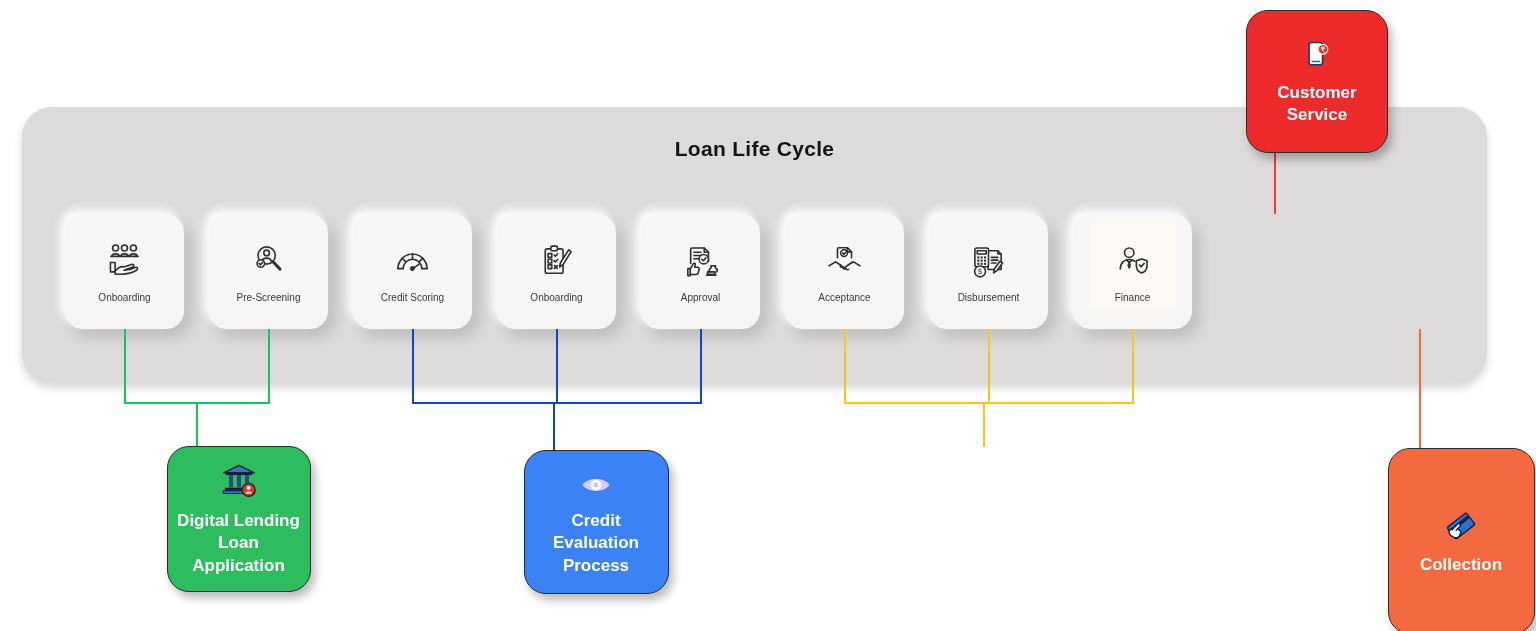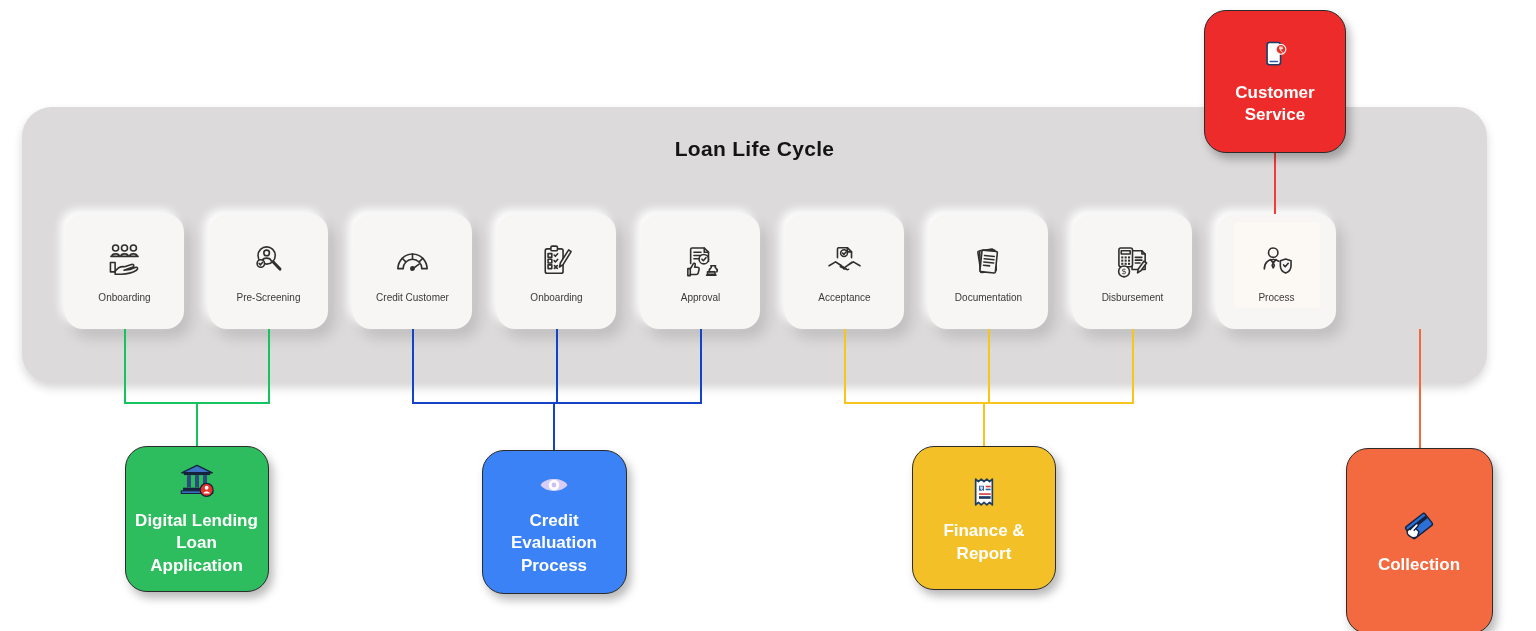--- a/index.html
+++ b/index.html
@@ -21,21 +21,21 @@
         background:rgba(255,250,244,.6);}
   .card > svg,.card > .card-label{position:relative;z-index:1;}
 
   .connector{position:absolute;}
   .cv{width:2px;}
   .ch{height:2px;}
 
   .group-box{position:absolute;border:1.6px solid #2b2b2b;border-radius:22px;box-sizing:border-box;
         display:flex;flex-direction:column;align-items:center;justify-content:center;gap:7px;
         color:#ffffff;font-weight:bold;font-size:17px;line-height:1.32;text-align:center;
-        padding:6px 8px;box-shadow:4px 6px 10px rgba(0,0,0,.28);}
+        padding:6px 8px;box-shadow:4px 6px 10px rgba(0,0,0,.28);margin-left:42px;}
   .group-box svg{width:44px;height:42px;display:block;}
   .group-label{white-space:pre-line;}
 
   .ic{fill:none;stroke:#2f2f2f;stroke-width:1.7;stroke-linecap:round;stroke-linejoin:round;}
 </style>
 </head>
 <body>
 
 <div class="stage">
 
@@ -76,21 +76,21 @@
         <svg viewBox="0 0 48 48">
           <g class="ic">
             <path d="M8.5 30.5a15.5 15.5 0 0 1 31 0"></path>
             <path d="M14 30.5a10 10 0 0 1 20 0"></path>
             <path d="M8.5 30.5h5.5M34 30.5h5.5"></path>
             <path d="M13 19.5l3.9 3.9M24 15v5.5M35 19.5l-3.9 3.9"></path>
             <path d="M22.7 31.8L31 25.8"></path>
             <circle cx="24" cy="30.5" r="1.8" fill="#2f2f2f"></circle>
           </g>
         </svg>
-        <div class="card-label">Credit Customer</div>
+        <div class="card-label">Credit Scoring</div>
       </div>
 
       <div class="card">
         <svg viewBox="0 0 48 48">
           <g class="ic">
             <rect x="12" y="9.5" width="19" height="26" rx="2"></rect>
             <rect x="18" y="6.5" width="7" height="5" rx="1.5" fill="#f7f6f4"></rect>
             <rect x="15" y="14.5" width="4" height="4"></rect>
               <rect x="15" y="20.5" width="4" height="4"></rect>
               <rect x="15" y="26.5" width="4" height="4"></rect>
@@ -124,37 +124,20 @@
             <path d="M27 8.2v4.5h4.5"></path>
             <circle cx="23.5" cy="14" r="3.6"></circle>
             <path d="M22 14l1.3 1.4 2.3-2.6"></path>
             <path d="M7.5 27.5l7-4.2 6.5 4M40.5 27.5l-7-4.2-6.5 4M14.5 23.3l9.2 6.4 8.3-6.1"></path>
             <path d="M19.5 28.3c.9 1.2 2.4 1.4 3.4.6M22.6 30c.9 1 2.2 1.1 3.1.4M25.8 31c.7.8 1.8.8 2.5.2"></path>
           </g>
         </svg>
         <div class="card-label">Acceptance</div>
       </div>
 
-      <div class="card">
-        <svg viewBox="0 0 48 48">
-          <g class="ic">
-            <g transform="rotate(-9 24 24)">
-                <rect x="14.5" y="10.5" width="16.5" height="23" rx="1.2" fill="#f7f6f4"></rect>
-              </g>
-            <g transform="rotate(-2 24 24)">
-                <rect x="15" y="11" width="16.5" height="23" rx="1.2" fill="#f7f6f4"></rect>
-              </g>
-            <g transform="rotate(6 24 24)">
-              <rect x="15.8" y="11.5" width="16.5" height="23" rx="1.2" fill="#f7f6f4"></rect>
-              <path d="M19 17h10.5M19 20.5h10.5M19 24h10.5M19 27.5h6.5"></path>
-            </g>
-          </g>
-        </svg>
-        <div class="card-label">Documentation</div>
-      </div>
 
       <div class="card">
         <svg viewBox="0 0 48 48">
           <g class="ic">
             <path d="M23.5 11.5H34l3.5 3.5v16.5h-14z" fill="#f7f6f4"></path>
             <path d="M34 11.5V15h3.5M27 18.5h7M27 21.5h7M27 24.5h5"></path>
             <rect x="9.5" y="8.5" width="14.5" height="20" rx="2" fill="#f7f6f4"></rect>
             <rect x="12" y="11.5" width="9.5" height="3.5"></rect>
             <g fill="#2f2f2f" stroke="none">
               <rect x="12" y="17.5" width="2.2" height="2.2"></rect>
@@ -180,21 +163,21 @@
         <div class="watermark"></div>
         <svg viewBox="0 0 48 48">
           <g class="ic">
             <circle cx="20.5" cy="13.5" r="5"></circle>
             <path d="M11 31c0-7 4.3-10.2 9.5-10.2 2.3 0 4.4.6 6 1.9"></path>
             <path d="M17.5 20.8l3 3.6 3-3.6M20.5 24.4l1.2 2.8-1.2 2.6-1.2-2.6z"></path>
             <path d="M33.8 20.3l5.7 1.9v5.3c0 4.6-3.6 7-5.7 7.8-2.1-.8-5.7-3.2-5.7-7.8v-5.3z" fill="#f7f6f4"></path>
             <path d="M31.6 26.6l1.7 1.9 3.2-3.6"></path>
           </g>
         </svg>
-        <div class="card-label">Process</div>
+        <div class="card-label">Finance</div>
       </div>
 
     </div>
   </div>
 
   <div class="connector cv" style="left: 123.5px; top: 329px; height: 74px; background-color: rgb(20, 196, 95);"></div>
   <div class="connector cv" style="left: 267.5px; top: 329px; height: 74px; background-color: rgb(20, 196, 95);"></div>
   <div class="connector ch" style="left: 123.5px; top: 402px; width: 146px; background-color: rgb(20, 196, 95);"></div>
   <div class="connector cv" style="left: 195.5px; top: 402px; height: 45px; background-color: rgb(20, 196, 95);"></div>
 
@@ -241,32 +224,20 @@
 
   <div class="group-box" style="left: 481.5px; top: 450px; width: 145px; height: 144px; background-color: #3b82f6;">
     <svg viewBox="0 0 48 48" style="width:46px;height:36px">
       <path d="M6 24C13 13.5 35 13.5 42 24 35 34.5 13 34.5 6 24Z" fill="#d7cef8"></path>
       <circle cx="24" cy="24" r="7" fill="#ffffff"></circle>
       <circle cx="24" cy="24" r="3.2" fill="#cbc0f5"></circle>
     </svg>
     <div class="group-label">Credit Evaluation Process</div>
   </div>
 
-  <div class="group-box" style="left: 912px; top: 446px; width: 144px; height: 144px; background-color: rgb(243, 193, 39);">
-    <svg viewBox="0 0 48 48" style="width:40px;height:42px">
-      <path d="M14 8.5l3.3 3 3.4-3 3.3 3 3.4-3 3.3 3 3.3-3v31l-3.3-3-3.3 3-3.4-3-3.3 3-3.4-3-3.3 3z" fill="#ffffff" stroke="#1d3c66" stroke-width="2" stroke-linejoin="round"></path>
-      <rect x="18" y="16.5" width="6" height="6" fill="#2f62a8"></rect>
-      <path d="M19.6 18.1h2.8M19.6 19.4h2.8M20.2 18.1c2 .1 2 2.4 0 2.4l2.2 2" stroke="#ffffff" stroke-width=".9" fill="none" stroke-linecap="round"></path>
-      <rect x="26" y="16.5" width="6" height="1.9" fill="#d23b33"></rect>
-      <rect x="26" y="20" width="6" height="1.9" fill="#2f62a8"></rect>
-      <rect x="18" y="25.5" width="14" height="1.9" fill="#d23b33"></rect>
-      <rect x="18" y="29" width="14" height="3.2" fill="#1d3c66"></rect>
-    </svg>
-    <div class="group-label">Finance &amp; Report</div>
-  </div>
 
   <div class="group-box" style="left: 1345.5px; top: 448px; width: 147px; height: 186px; background-color: rgb(244, 106, 64);">
     <svg viewBox="0 0 48 48">
       <g transform="rotate(-38 24 24)">
         <rect x="10" y="15.5" width="28" height="17" rx="2.5" fill="#2e6fd6" stroke="#12233f" stroke-width="1.6"></rect>
         <rect x="10.8" y="19" width="26.4" height="4" fill="#12233f"></rect>
         <circle cx="15" cy="28" r="1.2" fill="#9fc0ee"></circle>
           <circle cx="19" cy="28" r="1.2" fill="#9fc0ee"></circle>
       </g>
       <path d="M14 36c-3-1.5-4.5-4.5-3-7l5.5-3.5 3.5 1 4 4-2 5.5c-2.5 1.8-6 1.5-8 0z" fill="#ffffff" stroke="#12233f" stroke-width="1.6" stroke-linejoin="round"></path>

